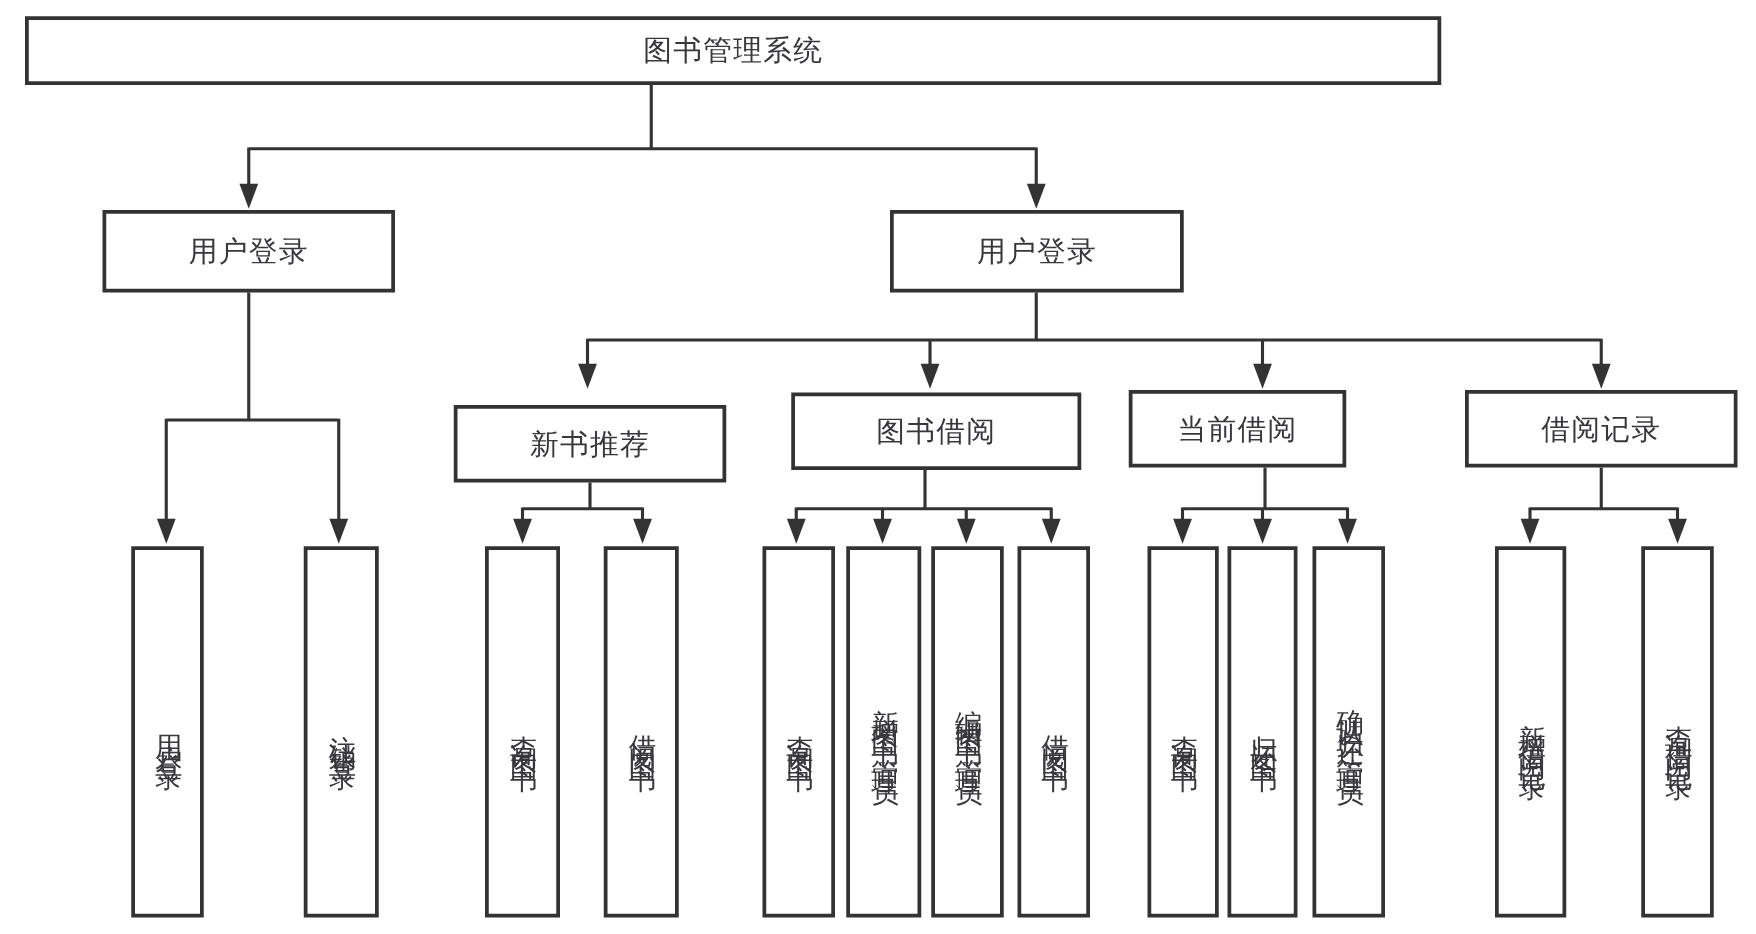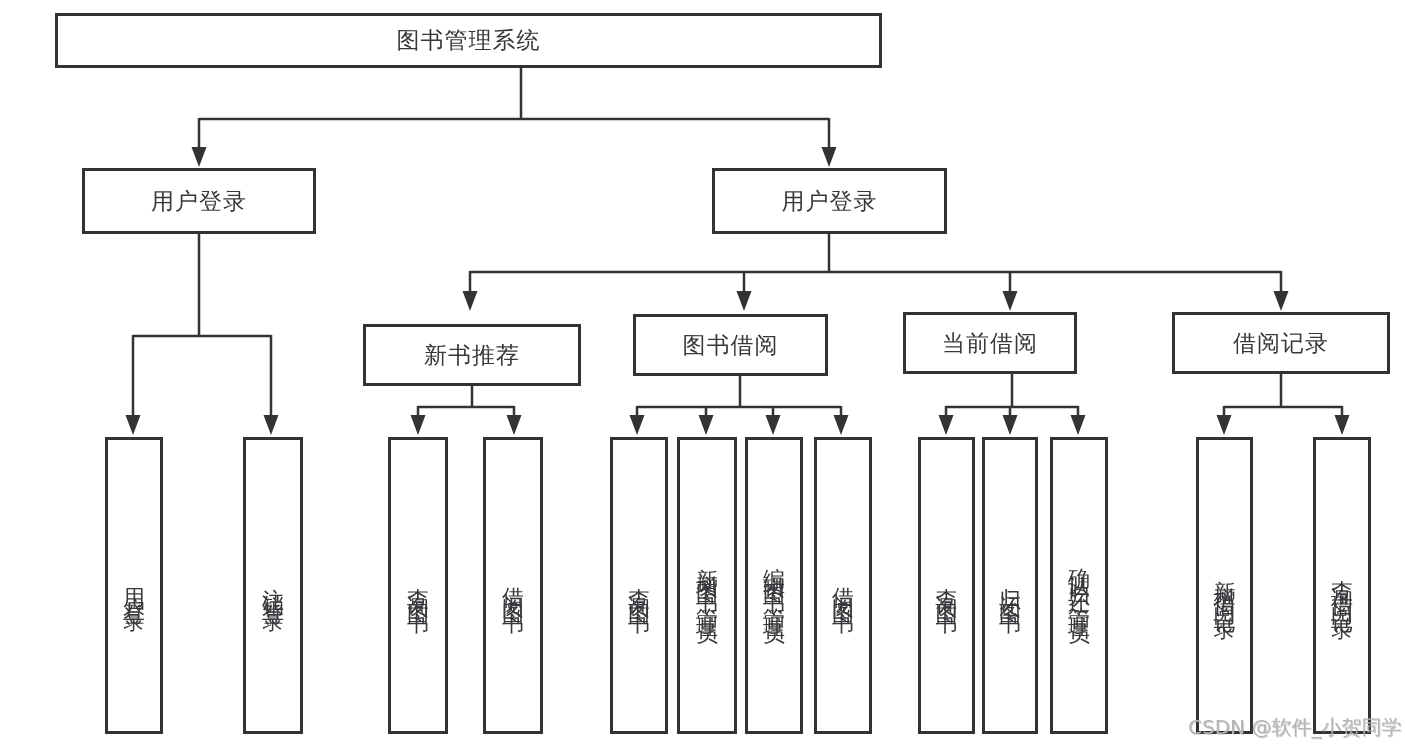--- a/index.html
+++ b/index.html
@@ -80,35 +80,35 @@
       <polygon points="773,435 765.5,415 780.5,415"></polygon>
       <polygon points="841,435 833.5,415 848.5,415"></polygon>
       <polygon points="946,435 938.5,415 953.5,415"></polygon>
       <polygon points="1010,435 1002.5,415 1017.5,415"></polygon>
       <polygon points="1078,435 1070.5,415 1085.5,415"></polygon>
       <polygon points="1224,435 1216.5,415 1231.5,415"></polygon>
       <polygon points="1342,435 1334.5,415 1349.5,415"></polygon>
     </g>
   </svg>
 
-  <div class="node hnode" style="left:20px;top:13px;width:827px;height:55px;margin-left:35px;">
+  <div class="node hnode" style="left:20px;top:13px;width:1133px;height:55px;">
     <span>图书管理系统</span>
   </div>
 
   <div class="node hnode" style="left:82px;top:168px;width:234px;height:66px;">
     <span>用户登录</span>
   </div>
   <div class="node hnode" style="left:712px;top:168px;width:235px;height:66px;">
     <span>用户登录</span>
   </div>
 
   <div class="node hnode" style="left:363px;top:312px;width:218px;height:62px;margin-top:12px;">
     <span>新书推荐</span>
   </div>
-  <div class="node hnode" style="left:633px;top:314px;width:195px;height:62px;">
+  <div class="node hnode" style="left:633px;top:314px;width:232px;height:62px;">
     <span>图书借阅</span>
   </div>
   <div class="node hnode" style="left:903px;top:312px;width:174px;height:62px;">
     <span>当前借阅</span>
   </div>
   <div class="node hnode" style="left:1172px;top:312px;width:218px;height:62px;">
     <span>借阅记录</span>
   </div>
 
   <div class="node leaf" style="left:105px;top:437px;width:58px;height:297px;">
@@ -148,14 +148,13 @@
     <span>确认归还（管理员）</span>
   </div>
 
   <div class="node leaf" style="left:1196px;top:437px;width:57px;height:297px;">
     <span>新增借阅记录</span>
   </div>
   <div class="node leaf" style="left:1313px;top:437px;width:58px;height:297px;">
     <span>查询借阅记录</span>
   </div>
 
-  <div class="watermark">CSDN @软件_小贺同学</div>
 </div>
 
 </body></html>

